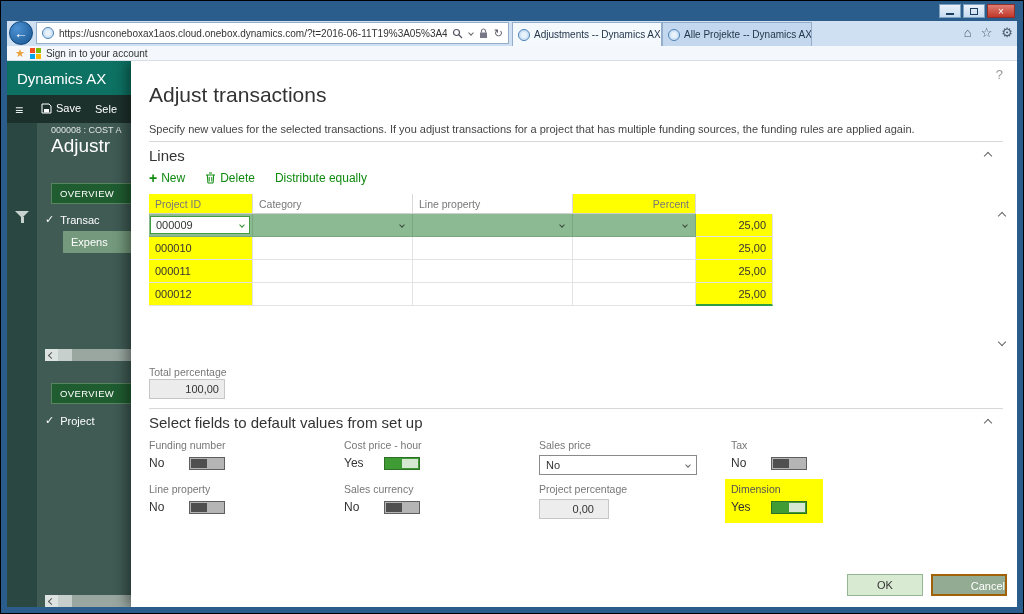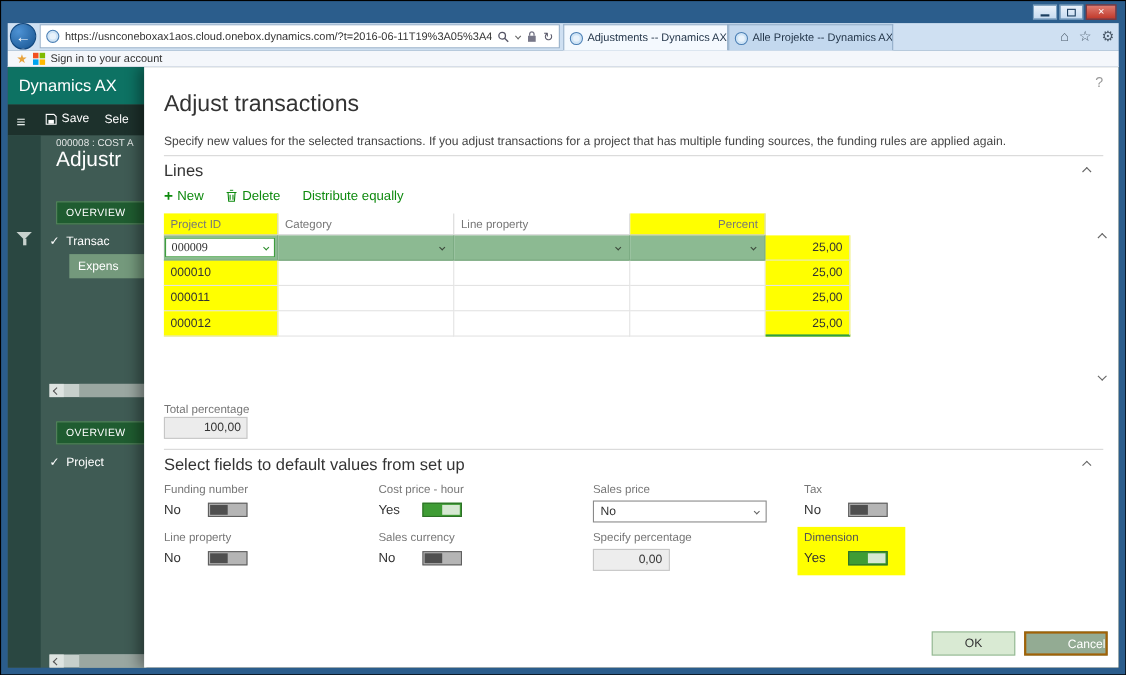--- a/index.html
+++ b/index.html
@@ -102,21 +102,21 @@
   .plus-glyph { font-size: 14px; font-weight: bold; }
 
   .grid { position: absolute; top: 133px; left: 18px; width: 624px; font-size: 11px; color: #333; }
   .grow { display: grid; grid-template-columns: 104px 160px 160px 123px 77px; }
   .gh { height: 20px; line-height: 20px; padding-left: 6px; font-size: 10.5px; color: #777;
         border-bottom: 1px solid #cfcfcf; border-right: 1px solid #d9d9d9; white-space: nowrap; overflow: hidden; }
   .gc { height: 23px; line-height: 23px; padding-left: 6px; border-bottom: 1px solid #e3e3e3;
         border-right: 1px solid #e3e3e3; overflow: hidden; }
   .yellow { background: #ffff00; }
   .right { text-align: right; padding-right: 6px; padding-left: 0; }
-  .sel { background: #8cba92; border-bottom-color: #79a87f; border-right-color: #79a87f; font-family: Liberation Serif, serif; }
+  .sel { background: #8cba92; border-bottom-color: #79a87f; border-right-color: #79a87f; }
   .gc.dd { display: flex; align-items: center; justify-content: flex-end; padding-right: 8px; }
   .combo { height: 18px; margin: 2px 2px 0 1px; background: #fff; border: 1px solid #3f9e3f;
            display: flex; align-items: center; justify-content: space-between; padding: 0 5px; line-height: 16px; }
   .pgreen { border-bottom: 2px solid #2f9e44; }
 
   .lines-scroll { position: absolute; right: 8px; top: 152px; height: 132px; width: 14px;
                   display: flex; flex-direction: column; justify-content: space-between; align-items: center; }
 
   .total-label { position: absolute; top: 305px; left: 18px; font-size: 10.5px; color: #777; }
   .total-input { position: absolute; top: 318px; left: 18px; width: 76px; height: 20px; background: #ececec;
@@ -130,21 +130,21 @@
   .f-value { margin-top: 5px; display: flex; align-items: center; font-size: 12px; color: #333; }
   .f-value .val { width: 30px; }
   .toggle { position: relative; width: 36px; height: 13px; background: #b5b5b5; border: 1px solid #5f5f5f;
             display: inline-block; margin-left: 10px; }
   .toggle::after { content: ""; position: absolute; top: 1px; left: 1px; width: 16px; height: 9px; background: #4f4f4f; }
   .toggle.on { background: #3f9c35; border-color: #2d7026; }
   .toggle.on::after { left: auto; right: 1px; background: #d6e8d2; }
   .select { width: 158px; height: 20px; border: 1px solid #8a8a8a; background: #fff; font-size: 11px;
             display: flex; align-items: center; justify-content: space-between; padding: 0 6px; margin-top: 4px; color: #333; }
   .num-disabled { width: 70px; height: 20px; background: #ededed; border: 1px solid #c6c6c6; text-align: right;
-                  line-height: 18px; padding: 0 6px; font-size: 11px; color: #333; margin-top: 4px; }
+                  line-height: 18px; padding: 0 14px; font-size: 11px; color: #333; margin-top: 4px; }
   .field.dim { background: #ffff00; left: 594px; top: 418px; width: 98px; height: 44px; padding: 4px 0 0 6px; }
 
   .btn { position: absolute; top: 513px; width: 76px; height: 22px; font-size: 11px; text-align: center;
          line-height: 20px; }
   .btn-ok { left: 716px; background: #d9ead3; border: 1px solid #93b793; color: #333; }
   .btn-cancel { left: 800px; background: #93ab93; border: 2px solid #a16207; color: #fff; text-align: right; }
 
   svg { display: block; }
 </style>
 </head>
@@ -379,21 +379,21 @@
         </div>
       </div>
       <div class="field frow2 fc2">
         <div class="f-label">Sales currency</div>
         <div class="f-value">
           <span class="val">No</span>
           <span class="toggle"></span>
         </div>
       </div>
       <div class="field frow2 fc3">
-        <div class="f-label">Specify percentage</div>
+        <div class="f-label">Project percentage</div>
         <div class="num-disabled">0,00</div>
       </div>
       <div class="field dim">
         <div class="f-label" style="color:#555;">Dimension</div>
         <div class="f-value">
           <span class="val">Yes</span>
           <span class="toggle on"></span>
         </div>
       </div>
 

